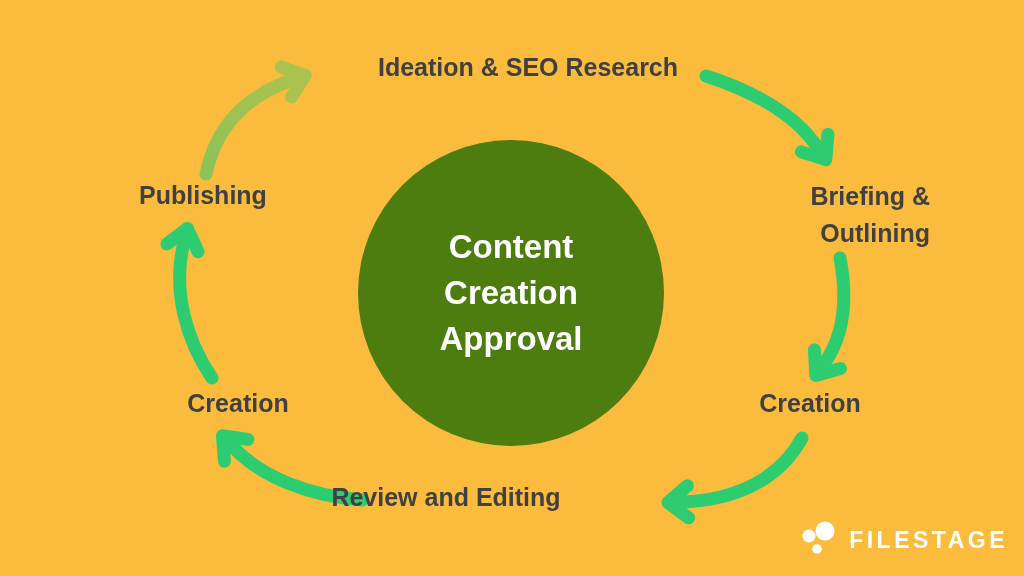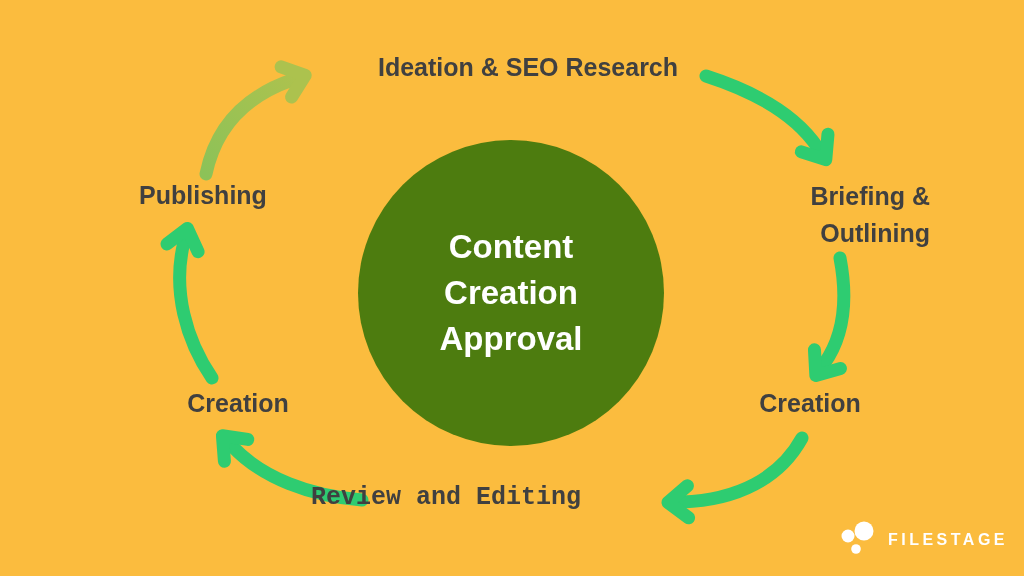--- a/index.html
+++ b/index.html
@@ -40,33 +40,33 @@
     color: #404040;
     font-size: 25px;
     font-weight: 700;
     text-align: center;
     white-space: nowrap;
     padding-left: 16px;
   }
   .label-ideation   { left: 0; width: 1024px; top: 53px; }
   .label-briefing   { left: 744px; width: 170px; top: 178px; white-space: normal; line-height: 37px; text-align: right; }
   .label-creation   { left: 694px; width: 200px; top: 389px; }
-  .label-review     { left: 0; width: 860px; top: 483px; font-family: Liberation Mono, monospace; }
+  .label-review     { left: 0; width: 860px; top: 483px; }
   .label-approval   { left: 122px; width: 200px; top: 389px; }
   .label-publishing { left: 87px; width: 200px; top: 181px; }
   .brand {
     position: absolute;
     right: 16px; bottom: 14px;
     display: flex;
     align-items: center;
   }
   .brand-mark { width: 44px; height: 44px; margin-right: 6px; }
   .brand-text {
     color: #FFFFFF;
-    font-size: 16px;
+    font-size: 23px;
     font-weight: 700;
     letter-spacing: 3.5px;
   }
 </style>
 </head>
 <body>
 
 <div class="canvas">
 
   <svg class="arrows" viewBox="0 0 1024 576" xmlns="http://www.w3.org/2000/svg" aria-hidden="true">

